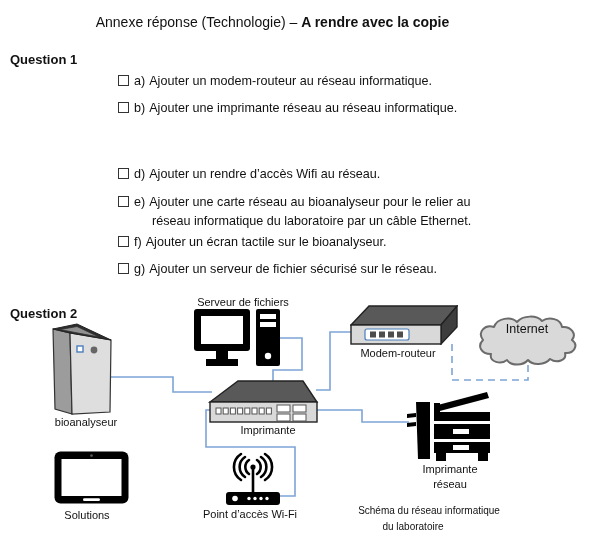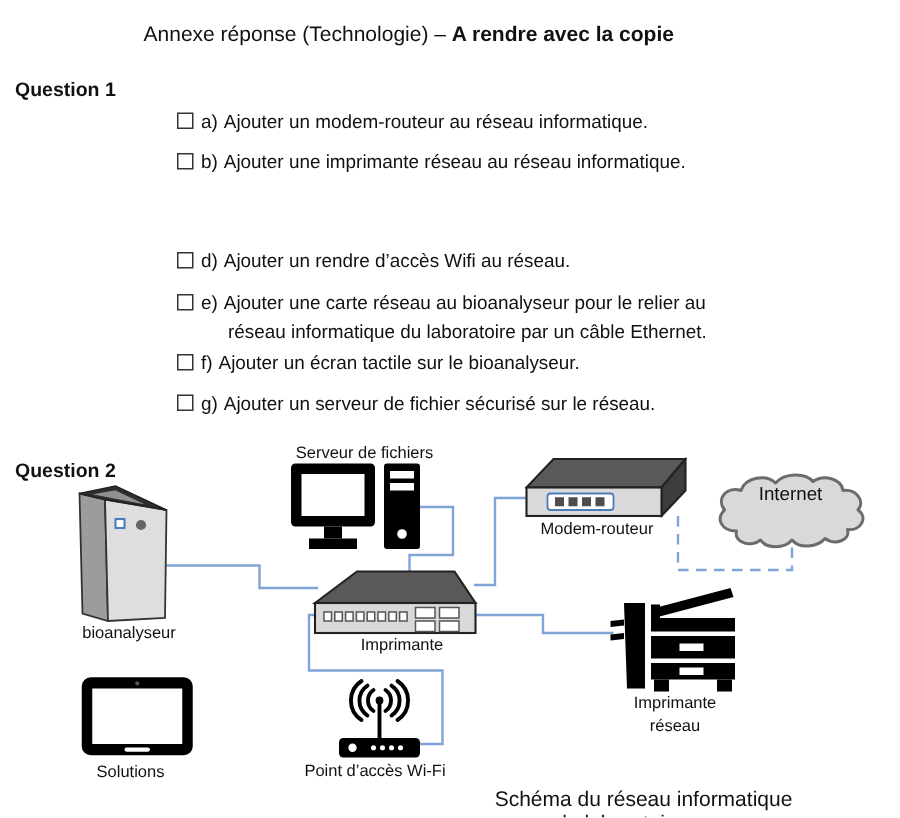--- a/index.html
+++ b/index.html
@@ -13,21 +13,21 @@
   .heading{position:absolute;left:197px;top:52px;font-size:13px;white-space:nowrap;}
   .option{position:absolute;left:118px;font-size:12.6px;line-height:19px;white-space:nowrap;}
   .cb{display:inline-block;width:9px;height:9px;border:1px solid #333;background:#fff;margin-right:5px;vertical-align:-1px;}
   .ol{margin-right:4px;}
   .l2{white-space:nowrap;}
   .ind24{margin-left:24px;}
   .ind34{margin-left:34px;}
   .icon{position:absolute;line-height:0;z-index:2;}
   .devlabel{position:absolute;font-size:11px;white-space:nowrap;transform:translateX(-50%);z-index:3;}
   .center{text-align:center;line-height:15px;}
-  .caption{font-size:14px;margin-top:19px;}
+  .caption{font-size:10px;}
   .netsvg{position:absolute;left:0;top:0;z-index:1;}
   .cloudtext{position:absolute;left:0;top:15px;width:100%;text-align:center;font-size:12.5px;color:#111;}
 </style>
 </head>
 <body>
 
 <div class="page">
 
   <div class="title">
     <span>Annexe réponse (Technologie) – </span><span class="bold">A rendre avec la copie</span>

